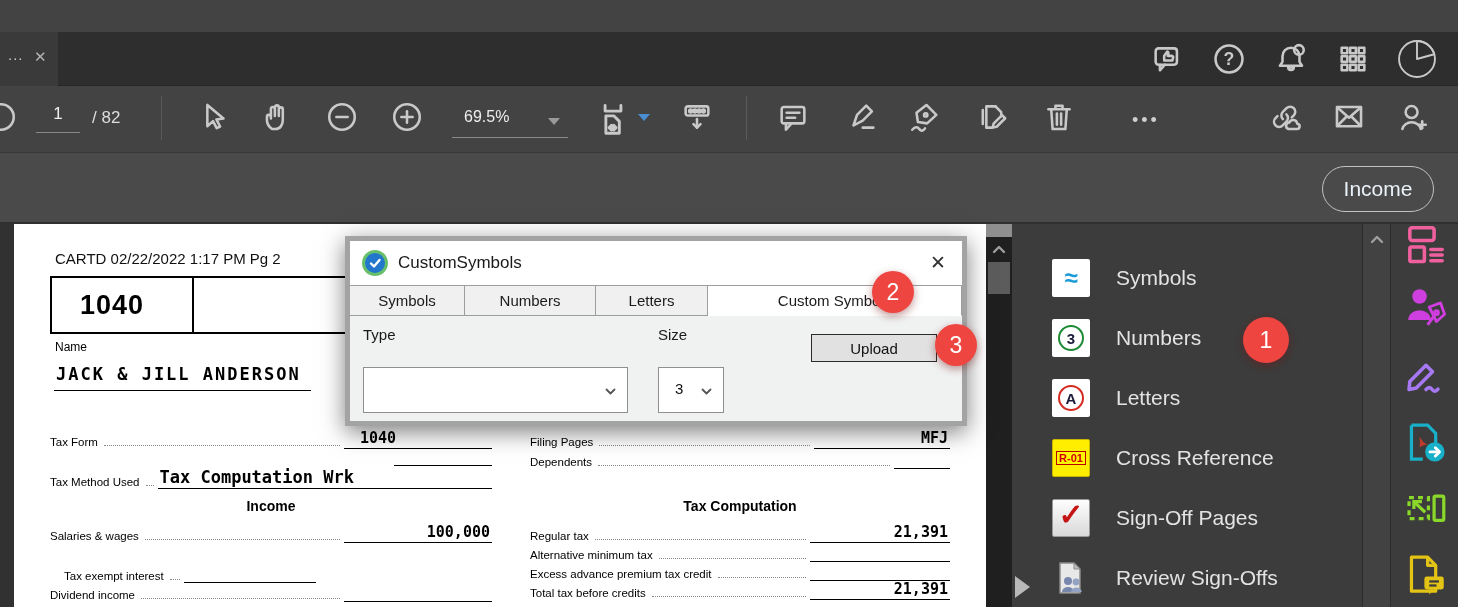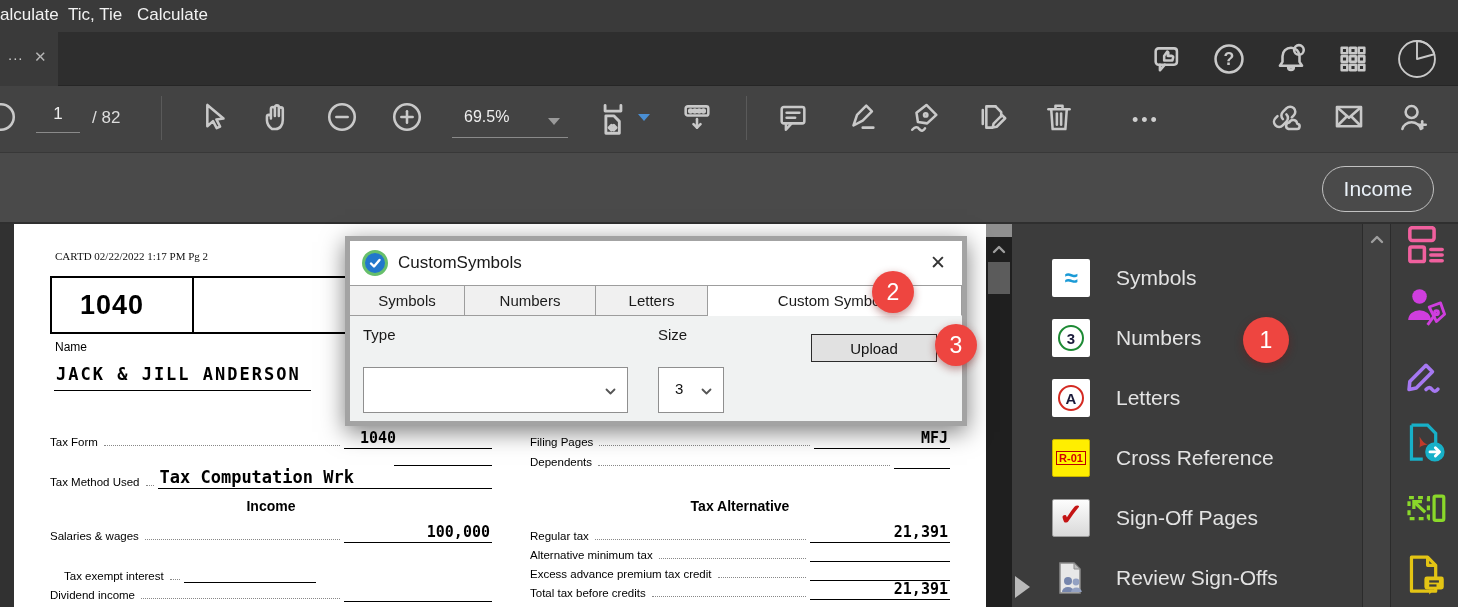--- a/index.html
+++ b/index.html
@@ -34,21 +34,21 @@
   
   .closeband { position:absolute; left:0; top:152px; width:1458px; height:72px; background:#4a4a4a; border-top:1px solid #383838; border-bottom:2px solid #2f2f2f;}
   .close-btn { position:absolute; right:24px; top:13px; width:112px; height:46px; border:1.5px solid #c2c2c2; border-radius:23px; background:transparent; color:#eaf1f8; font-size:21px; font-family:"Liberation Sans", sans-serif; cursor:pointer; }
 
   
   .main { position:absolute; left:0; top:224px; width:1458px; height:383px; }
   .left-sliver { position:absolute; left:0; top:0; width:14px; height:383px; background:#313131; }
 
   
   .page { position:absolute; left:14px; top:0; width:972px; height:383px; background:#ffffff; color:#000; }
-  .stamp { position:absolute; left:41px; top:26px; font-size:11px; color:#111;font-family:Liberation Serif, serif; }
+  .stamp { position:absolute; left:41px; top:26px; font-size:15px; color:#111; }
   .formbox { position:absolute; left:36px; top:52px; width:912px; height:58px; border:2px solid #000; }
   .formbox .vdiv { position:absolute; left:140px; top:0; width:2px; height:54px; background:#000; }
   .formnum { position:absolute; left:28px; top:12px; font-size:27px; font-weight:bold; letter-spacing:1px; }
   .namelabel { position:absolute; left:41px; top:116px; font-size:12px; }
   .taxpayer { position:absolute; left:40px; top:140px; font-family:"DejaVu Sans Mono", monospace; font-weight:bold; font-size:17px; letter-spacing:2px; border-bottom:1.5px solid #000; padding:0 10px 6px 2px; }
   .frow { position:absolute; display:flex; align-items:flex-end; height:19px; }
   .frow .flabel { font-size:11.5px; white-space:nowrap; padding-bottom:1px; }
   .frow .leader { flex:1; border-bottom:1.5px dotted #888; margin:0 4px 3px 6px; height:1px; }
   .frow .fval { border-bottom:1.5px solid #000; font-family:"DejaVu Sans Mono", monospace; font-weight:bold; font-size:15px; text-align:right; padding:0 2px 1px 2px; white-space:nowrap; }
   .col-l { left:36px; width:442px; }
@@ -103,25 +103,20 @@
   .upload-btn { position:absolute; left:461px; top:18px; width:126px; height:28px; background:#e1e1e1; border:1px solid #2b2b2b; font-size:15px; font-family:"Liberation Sans", sans-serif; color:#111; cursor:pointer; }
 
   
   .badge { position:absolute; width:42px; height:42px; border-radius:50%; background:#ee4540; color:#fff; font-size:23px; display:flex; align-items:center; justify-content:center; box-shadow:0 3px 8px rgba(120,20,20,.45); z-index:30; }
 </style>
 </head>
 <body>
 
 <div class="app">
 
-  <div class="menubar">
-    <span style="left:0">alculate</span>
-    <span style="left:68px">Tic, Tie</span>
-    <span style="left:137px">Calculate</span>
-  </div>
 
   <div class="tabstrip">
     <div class="doc-tab">
       <span class="tab-label">...</span>
       <span class="tab-close">✕</span>
     </div>
     <div class="topicons">
       <svg class="ticon" viewBox="0 0 24 24">
         <rect x="4" y="4.5" width="15" height="11.5" rx="2"></rect>
           <polyline points="7,16 7,20 10.5,16"></polyline>
@@ -297,21 +292,21 @@
       <div class="frow col-r" style="top:206px">
         <span class="flabel">Filing Pages</span>
         <span class="leader"></span>
         <span class="fval" style="width:136px">MFJ</span>
       </div>
       <div class="frow col-r" style="top:226px">
         <span class="flabel">Dependents</span>
         <span class="leader"></span>
         <span class="fval" style="width:56px"></span>
       </div>
-      <div class="heading" style="left:516px;top:274px;width:420px">Tax Alternative</div>
+      <div class="heading" style="left:516px;top:274px;width:420px">Tax Computation</div>
       <div class="frow col-r" style="top:300px">
         <span class="flabel">Regular tax</span>
         <span class="leader"></span>
         <span class="fval" style="width:140px">21,391</span>
       </div>
       <div class="frow col-r" style="top:319px">
         <span class="flabel">Alternative minimum tax</span>
         <span class="leader"></span>
         <span class="fval" style="width:140px"></span>
       </div>

